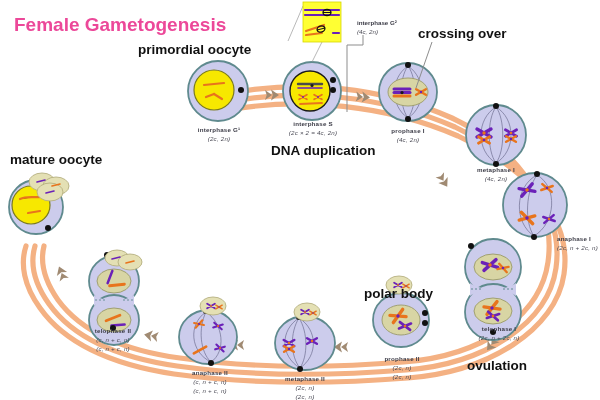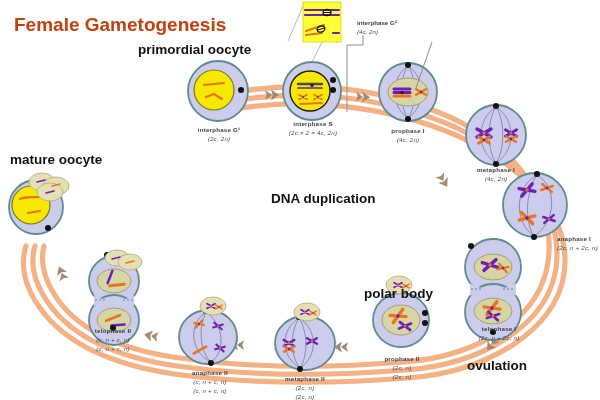--- a/index.html
+++ b/index.html
@@ -7,21 +7,21 @@
     width:600px;height:400px;
     background:#ffffff;
     font-family:"Liberation Sans", sans-serif;
     overflow:hidden;
     position:relative;
   }
   #stage{position:absolute;left:0;top:0;width:600px;height:400px;}
   svg.layer{position:absolute;left:0;top:0;width:600px;height:400px;}
   .htext{position:absolute;white-space:nowrap;}
   .big-title{
-    font-size:19px;font-weight:bold;color:#c2410c;letter-spacing:0px;
+    font-size:19px;font-weight:bold;color:#ec4899;letter-spacing:0px;
   }
   .head-label{
     font-size:13.5px;font-weight:bold;color:#111111;
   }
   .stage-name{
     font-size:6.2px;font-weight:bold;color:#3b3b46;letter-spacing:.2px;
     text-align:center;
   }
   .stage-ploidy{
     font-size:6.2px;font-style:italic;color:#4a4a55;letter-spacing:.2px;
@@ -397,22 +397,23 @@
       <g transform="translate(50,192) scale(0.5)">
           <use href="#chr-rod-purple"></use>
         </g>
     </g>
   </svg>
 
   <div class="htext big-title" style="left:14px;top:14px;">Female Gametogenesis</div>
 
   <div class="htext head-label" style="left:138px;top:42px;text-align:center;">primordial oocyte</div>
 
-
-  <div class="htext head-label" style="left:271px;top:143px;margin-top:48px;">DNA duplication</div>
+  <div class="htext head-label" style="left:418px;top:26px;">crossing over</div>
+
+  <div class="htext head-label" style="left:271px;top:143px;">DNA duplication</div>
 
   <div class="htext head-label" style="left:364px;top:286px;">polar body</div>
 
   <div class="htext head-label" style="left:10px;top:152px;">mature oocyte</div>
 
   <div class="htext head-label" style="left:443px;top:358px;margin-left:24px;">ovulation</div>
 
   <div class="htext anno-name" style="left:357px;top:19px;">interphase G²</div>
   <div class="htext anno-ploidy" style="left:357px;top:28px;">(4c, 2n)</div>
 

